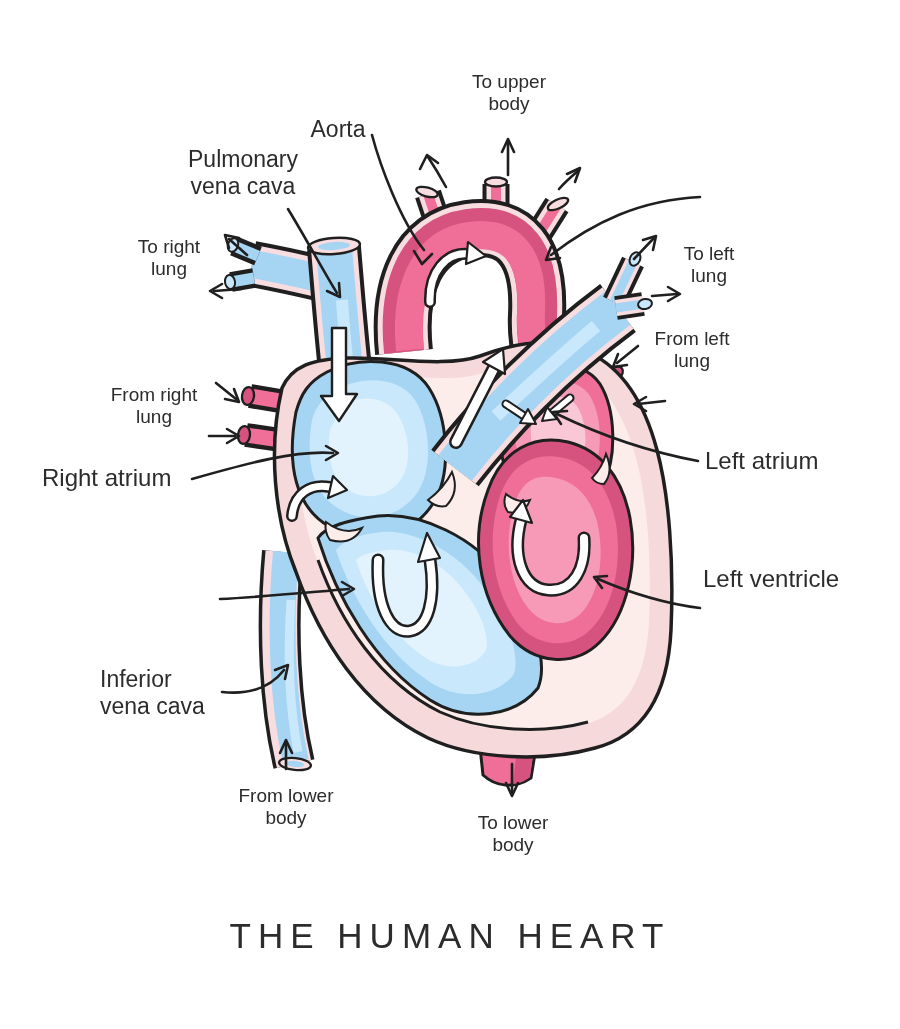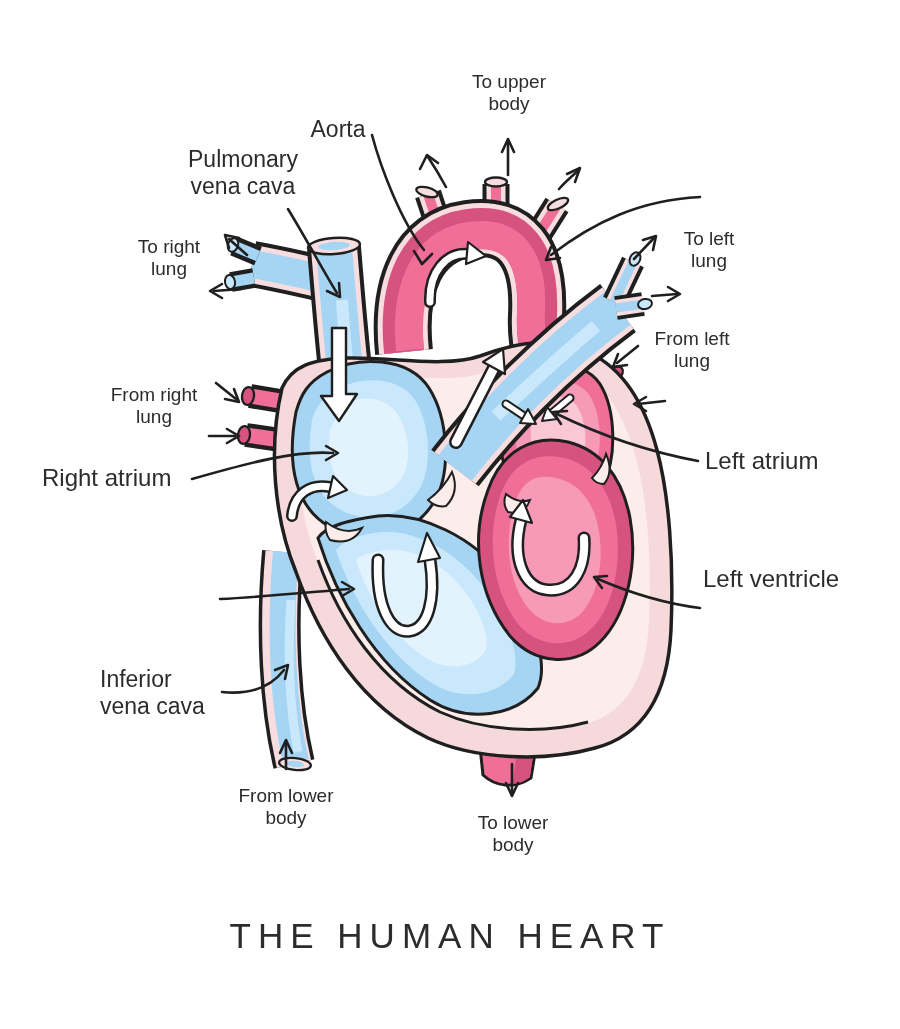--- a/index.html
+++ b/index.html
@@ -269,21 +269,21 @@
     <span class="ln">Pulmonary</span>
     <span class="ln">vena cava</span>
   </div>
 
 
   <div class="label sm ctr" style="left:169px;top:236px">
     <span class="ln">To right</span>
     <span class="ln">lung</span>
   </div>
 
-  <div class="label sm ctr" style="left:709px;top:228px">
+  <div class="label sm ctr" style="left:709px;top:243px">
     <span class="ln">To left</span>
     <span class="ln">lung</span>
   </div>
 
   <div class="label sm ctr" style="left:154px;top:384px">
     <span class="ln">From right</span>
     <span class="ln">lung</span>
   </div>
 
   <div class="label sm ctr" style="left:692px;top:328px">

